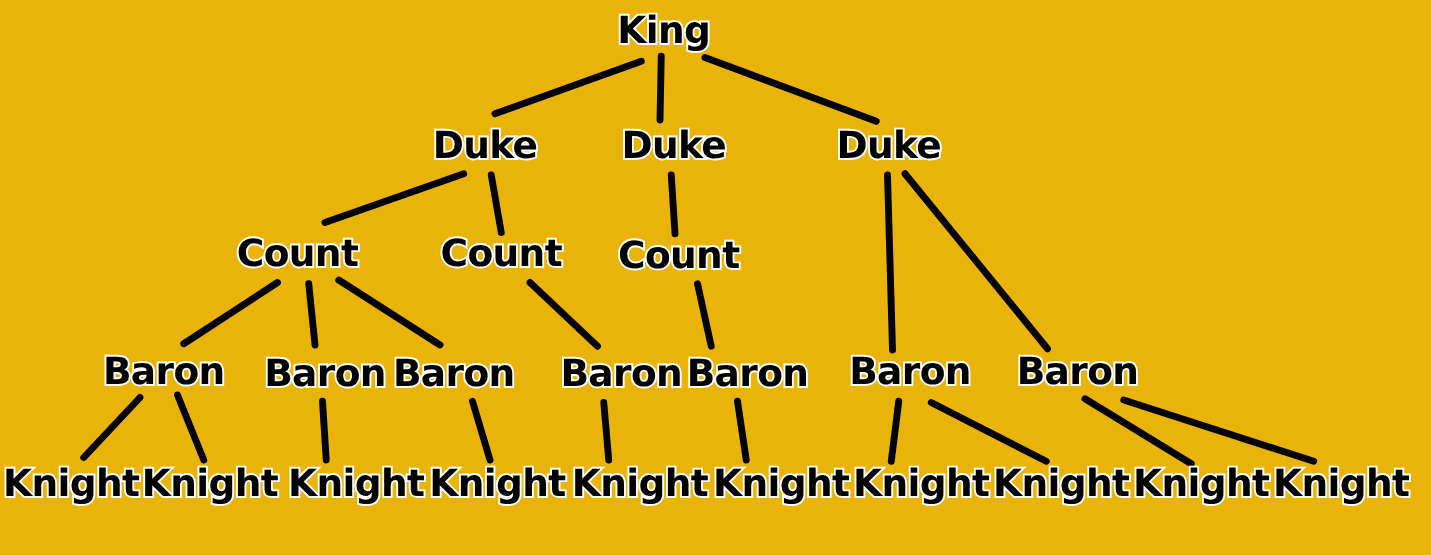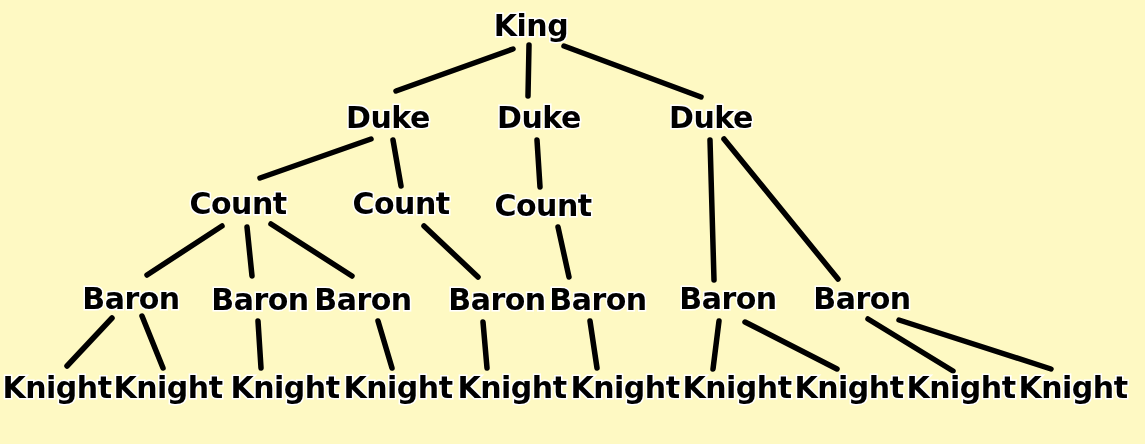--- a/index.html
+++ b/index.html
@@ -33,21 +33,21 @@
     text-anchor: middle;
     dominant-baseline: central;
     paint-order: stroke;
     stroke: var(--bg-color, #ffffff);
     stroke-width: 3px;
   }
 </style>
 </head>
 <body>
 
-<div class="stage" style="background: #fef9c3;">
+<div class="stage" style="background: #eab308;">
   <svg class="tree" id="tree-svg" viewBox="0 0 1145 444" xmlns="http://www.w3.org/2000/svg">
       <line x1="513" y1="49" x2="396" y2="91" class="edge"></line>
       <line x1="529" y1="45" x2="528" y2="96" class="edge"></line>
       <line x1="564" y1="46" x2="701" y2="97" class="edge"></line>
       <line x1="371" y1="139" x2="260" y2="178" class="edge"></line>
       <line x1="393" y1="140" x2="401" y2="186" class="edge"></line>
       <line x1="537" y1="140" x2="540" y2="187" class="edge"></line>
       <line x1="710" y1="140" x2="714" y2="280" class="edge"></line>
       <line x1="724" y1="139" x2="838" y2="279" class="edge"></line>
       <line x1="222" y1="226" x2="147" y2="275" class="edge"></line>

